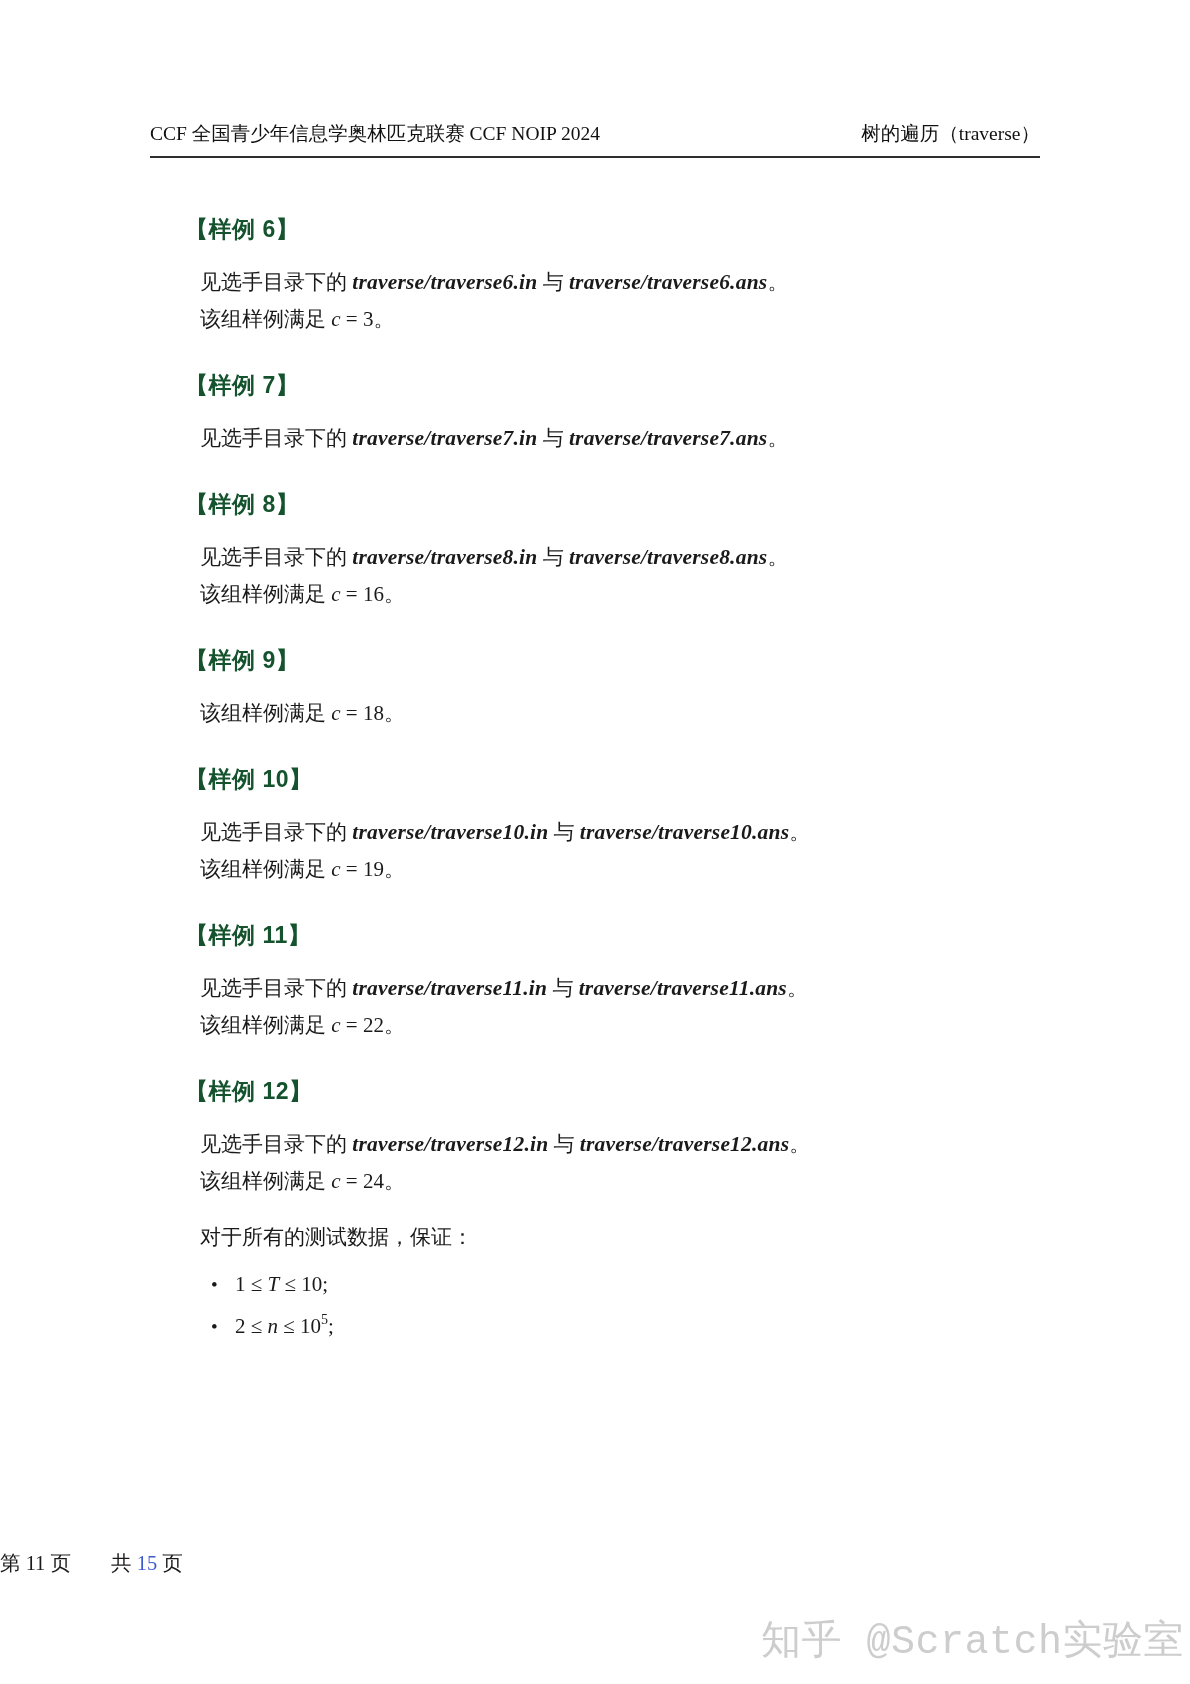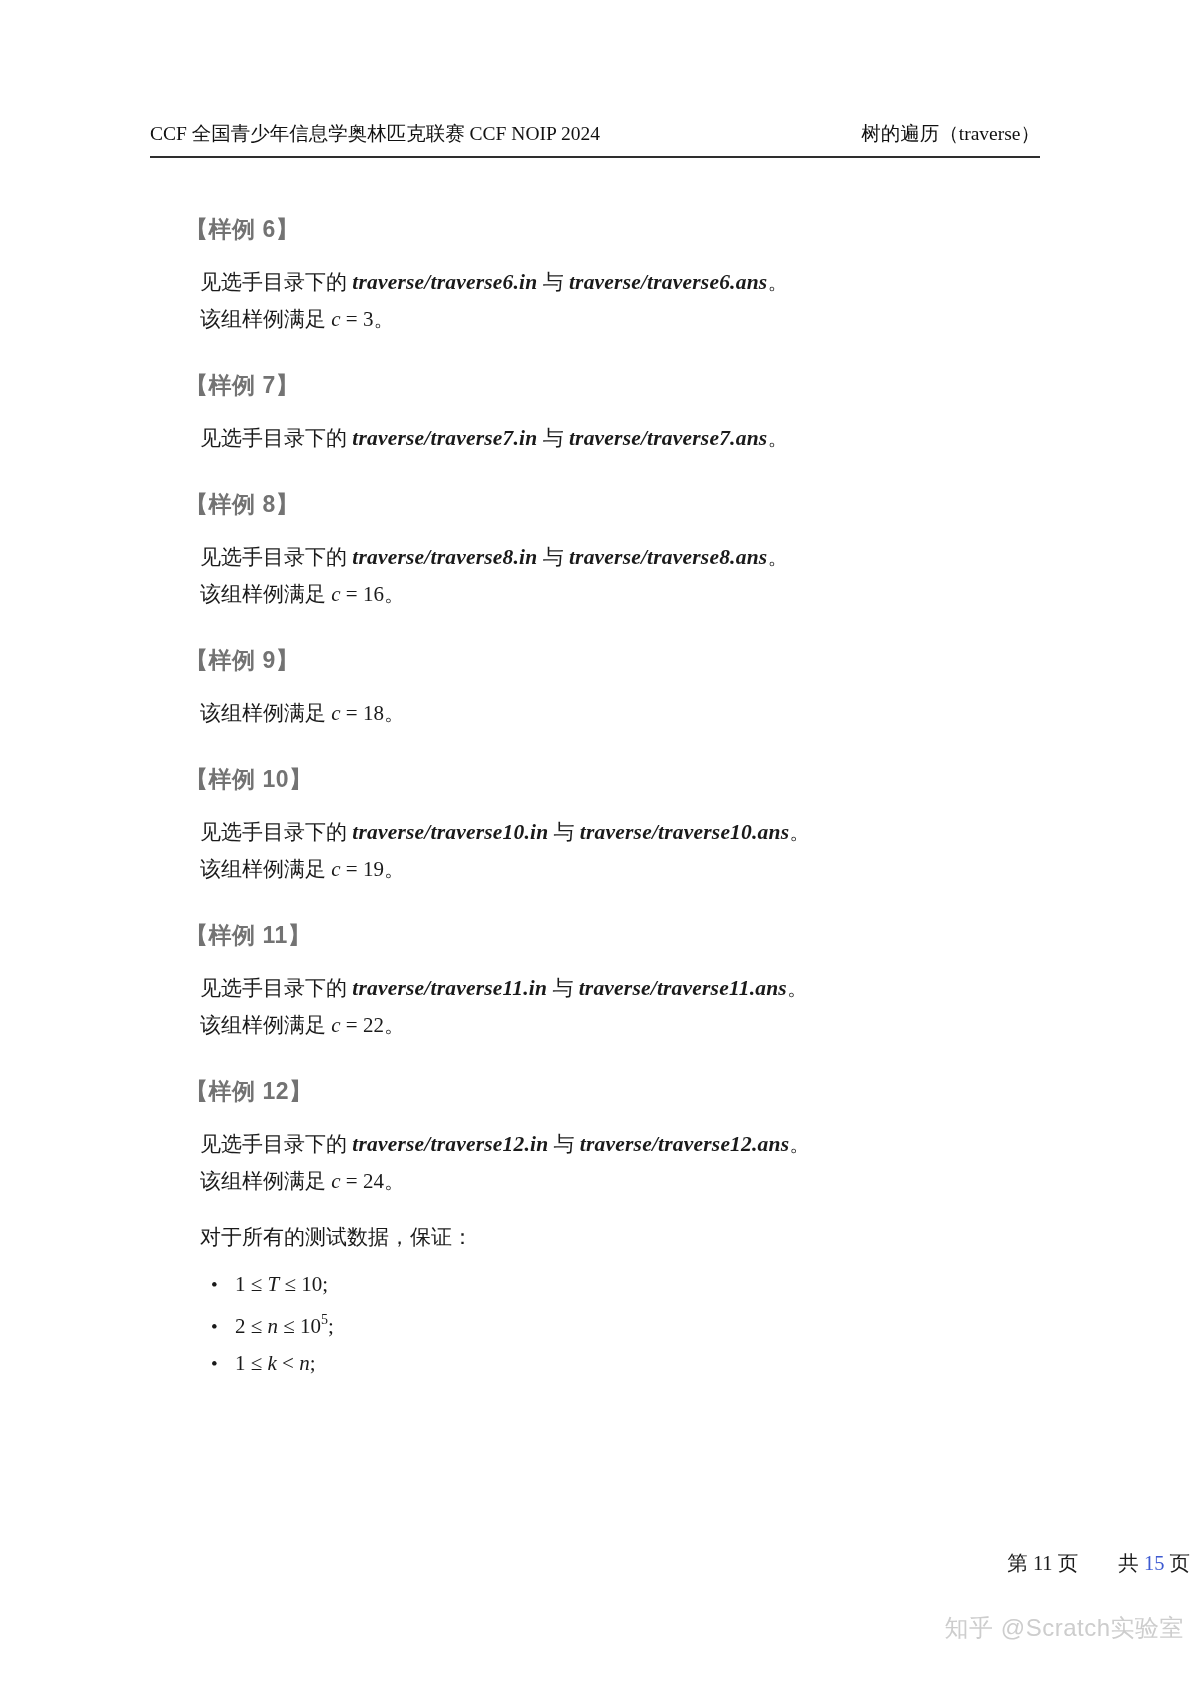--- a/index.html
+++ b/index.html
@@ -24,21 +24,21 @@
     white-space:nowrap;
   }
   .content{
     margin:0 150px 0 185px;
     padding-top:24px;
   }
   .sec-title{
     font-family:"Liberation Sans","DejaVu Sans",sans-serif;
     font-weight:700;
     font-size:23px;
-    color:#737373;
+    color:#14532d;
     margin:32px 0 19px 0;
     letter-spacing:0.5px;
   }
   .line{
     font-size:21px;
     line-height:37px;
     margin:0 0 0 15px;
   }
   .file{
     font-weight:700;
@@ -73,36 +73,36 @@
   }
   sup.exp{
     font-size:14px;
     position:relative;
     top:-1px;
     vertical-align:super;
   }
   .footer{
     position:absolute;
     top:1549px;left:0;width:100%;
-    text-align:right;
+    text-align:left;
     font-size:20.5px;
     color:#1a1a1a;
     white-space:nowrap;
   }
   .footer .total-group{
     display:inline-block;
     margin-left:40px;
   }
   .footer .lnk{cursor:pointer;}
   .watermark{
     position:absolute;
     top:1612px;right:6px;
-    font-size:24px;
+    font-size:40px;
     letter-spacing:0.5px;
-    font-family:Liberation Sans, sans-serif;
+    font-family:Liberation Mono, monospace;
     white-space:nowrap;
   }
 </style>
 </head>
 <body>
 
 <div class="page">
 
   <div class="header">
     <span>CCF 全国青少年信息学奥林匹克联赛 CCF NOIP 2024</span>
@@ -215,24 +215,20 @@
 
     <section>
       <p class="dr-intro">对于所有的测试数据，保证：</p>
       <ul class="constraints">
         <li><span>1 ≤</span>
           <em class="mvar">T</em>
           <span>≤ 10</span><span>;</span></li>
         <li><span>2 ≤</span>
           <em class="mvar">n</em>
           <span>≤ 10</span><sup class="exp">5</sup><span>;</span></li>
-        <li><span>1 ≤</span>
-          <em class="mvar">k</em>
-          <span>&lt;</span>
-          <em class="mvar">n</em><span>;</span></li>
       </ul>
     </section>
 
   </div>
 
   <div class="footer">
     <span><span>第</span>
       <span>11</span>
       <span>页</span></span><span class="total-group"><span>共</span>
       <span class="lnk" style="color: rgb(61, 90, 209);">15</span>

